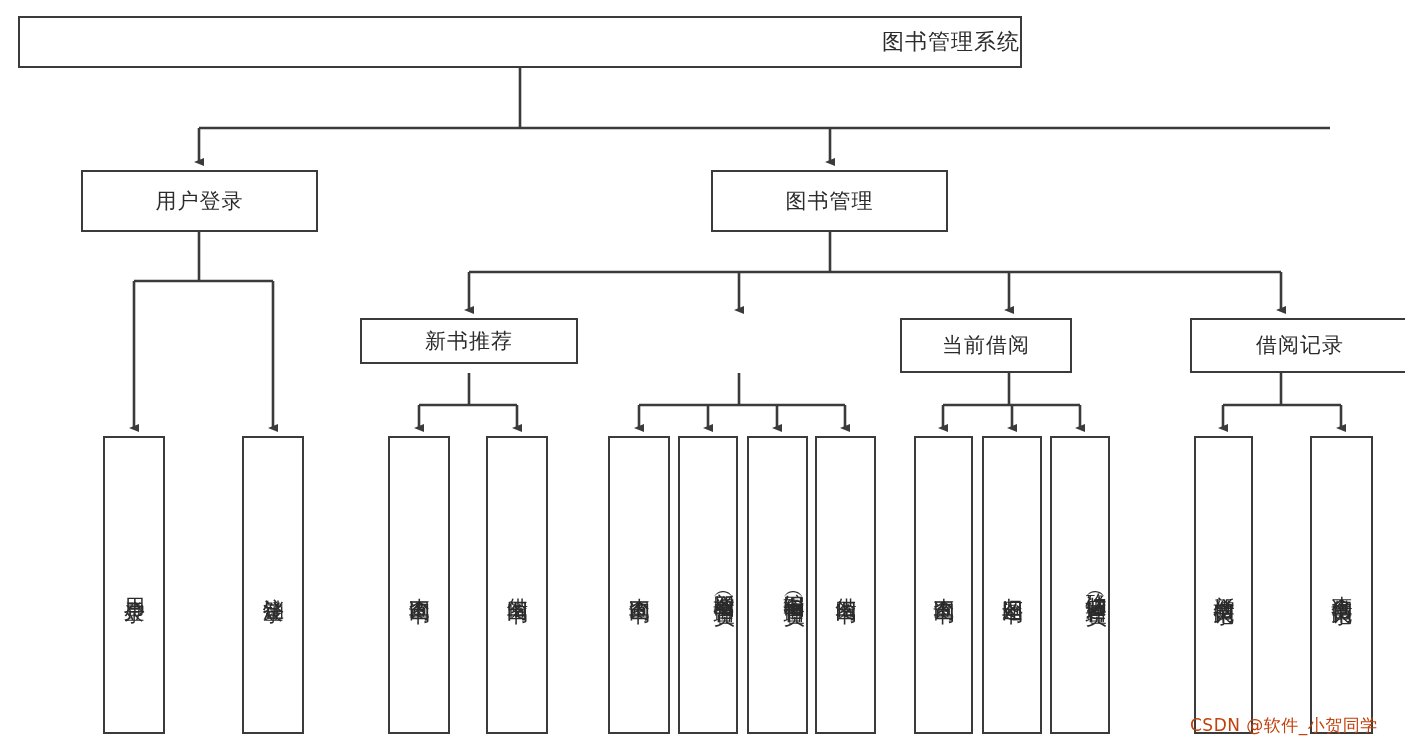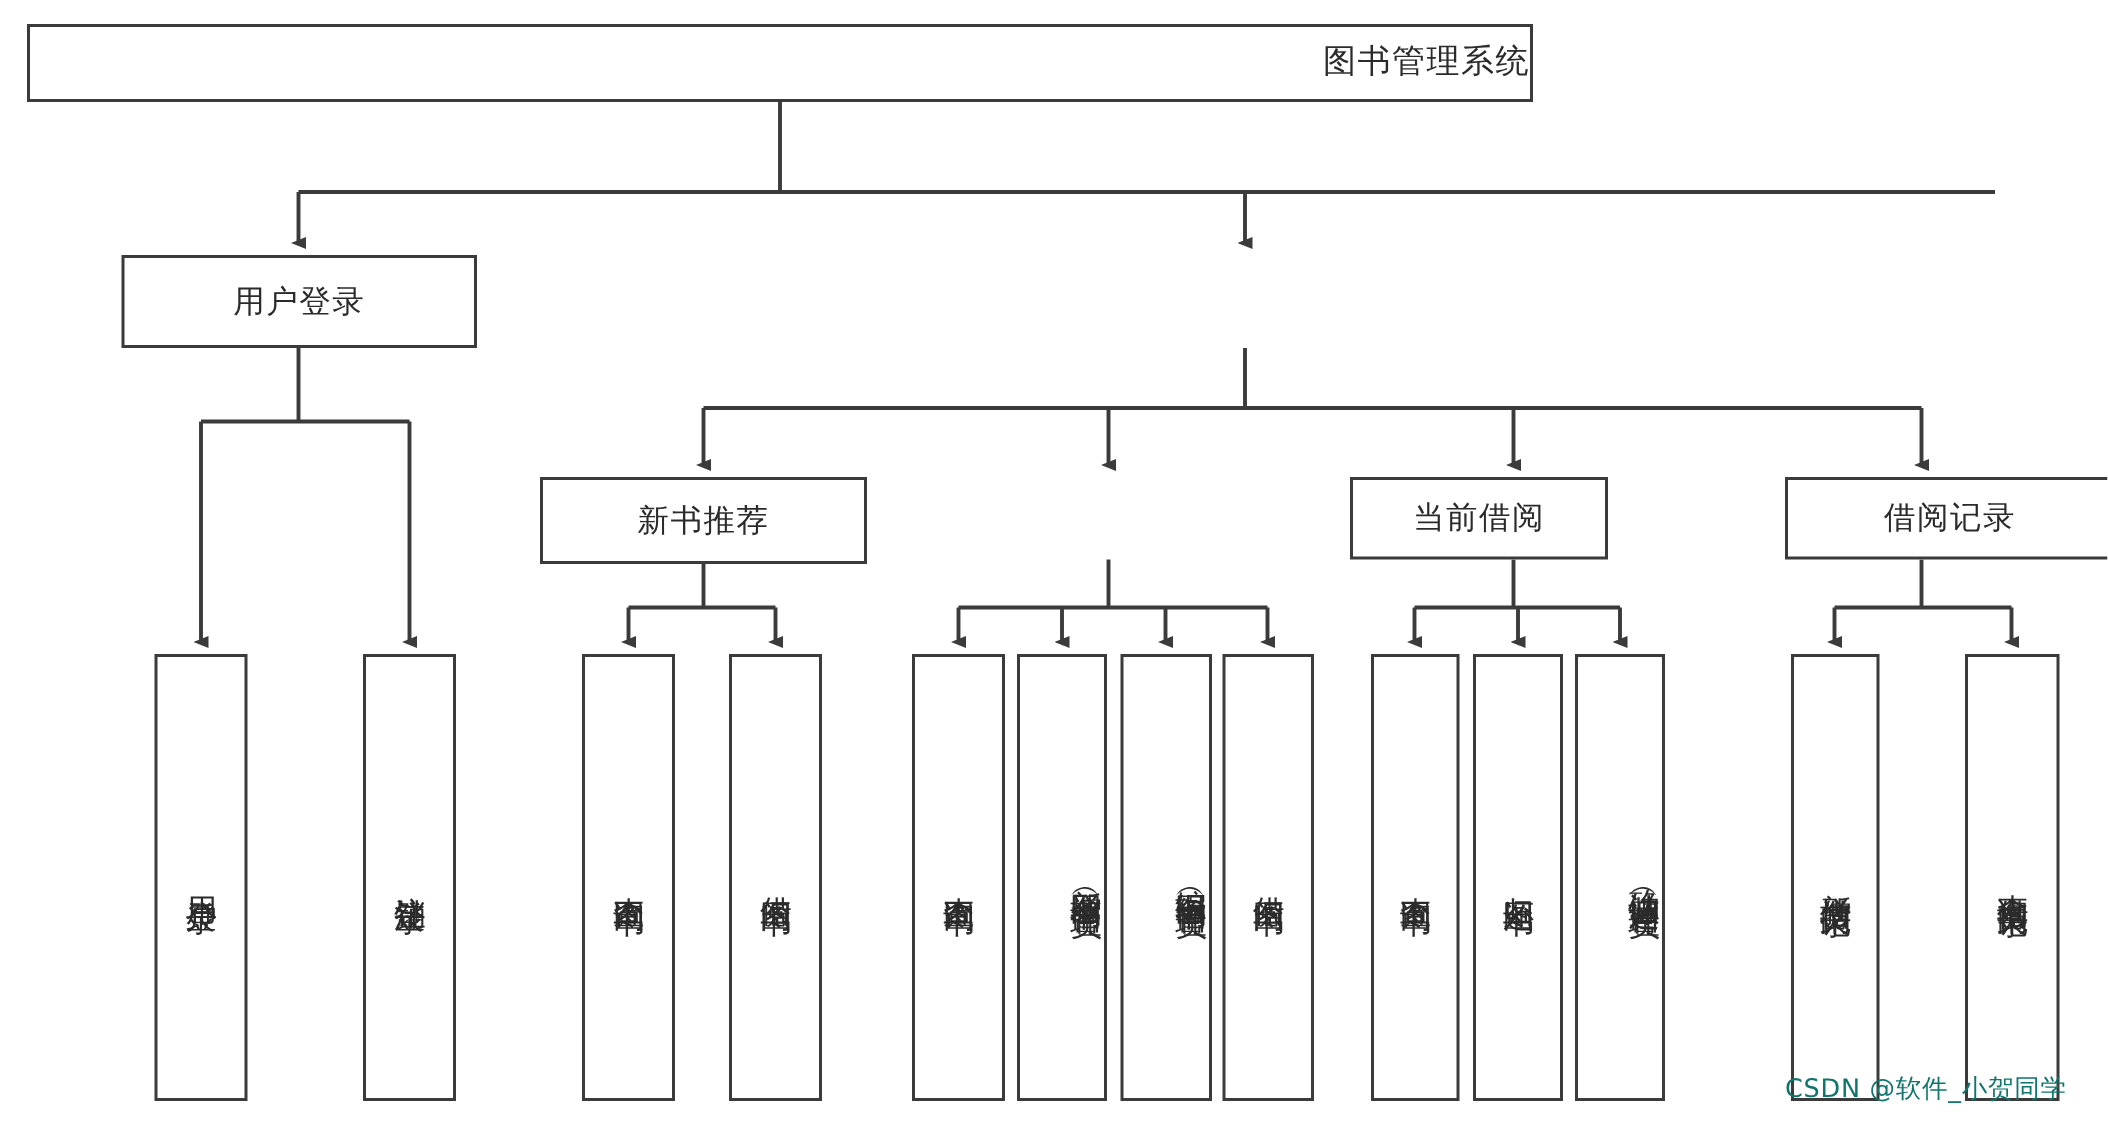--- a/index.html
+++ b/index.html
@@ -52,21 +52,21 @@
     align-items: center;
   }
   .node.vert.top {
     align-items: flex-start;
   }
   .node.root {
     font-size: 22px;
   }
   .watermark {
     position: absolute;
-    color: #0f766e;
+    color: #c2410c;
     font-size: 17px;
     letter-spacing: 0.5px;
     white-space: nowrap;
     user-select: none;
   }
 </style>
 </head>
 <body>
 
 <div id="canvas">
@@ -123,22 +123,25 @@
   </svg>
 
   <div class="node horiz root" style="left:18px; top:16px; width:1004px; height:52px;justify-content:flex-end;">
     <span>图书管理系统</span>
   </div>
 
   <div class="node horiz" style="left:81px; top:170px; width:237px; height:62px;">
     <span>用户登录</span>
   </div>
 
-
-  <div class="node horiz" style="left:360px; top:318px; width:218px; height:58px;">
+  <div class="node horiz" style="left:711px; top:170px; width:237px; height:62px;">
+    <span>图书管理</span>
+  </div>
+
+  <div class="node horiz" style="left:360px; top:318px; width:218px; height:46px;">
     <span>新书推荐</span>
   </div>
 
 
   <div class="node horiz" style="left:900px; top:318px; width:172px; height:55px;">
     <span>当前借阅</span>
   </div>
 
   <div class="node horiz" style="left:1170px; top:318px; width:220px; height:55px;margin-left:20px;">
     <span>借阅记录</span>

